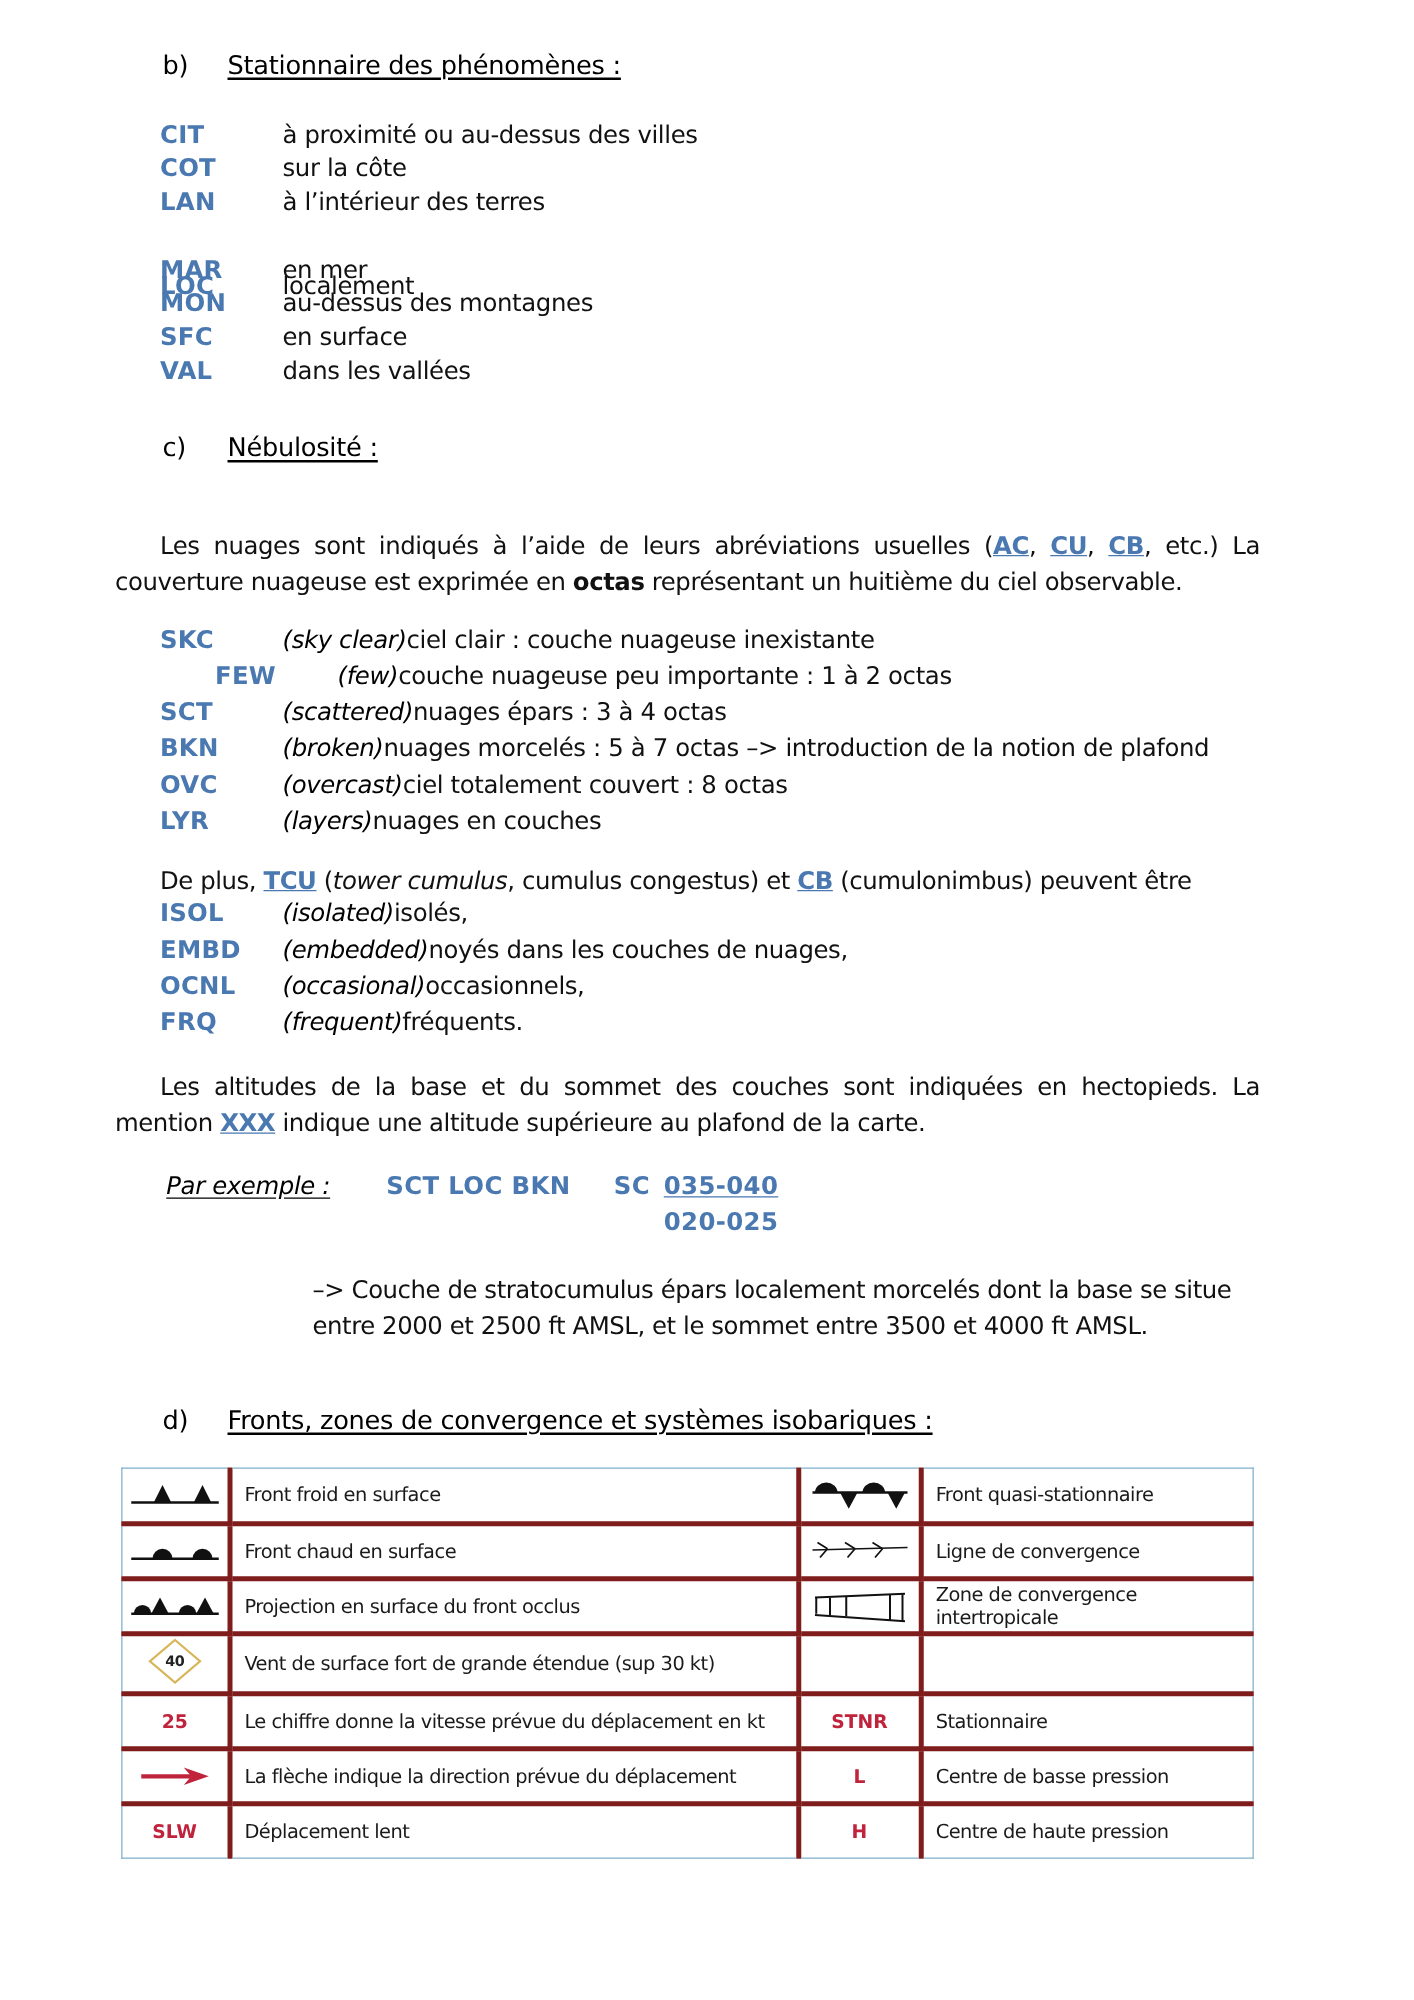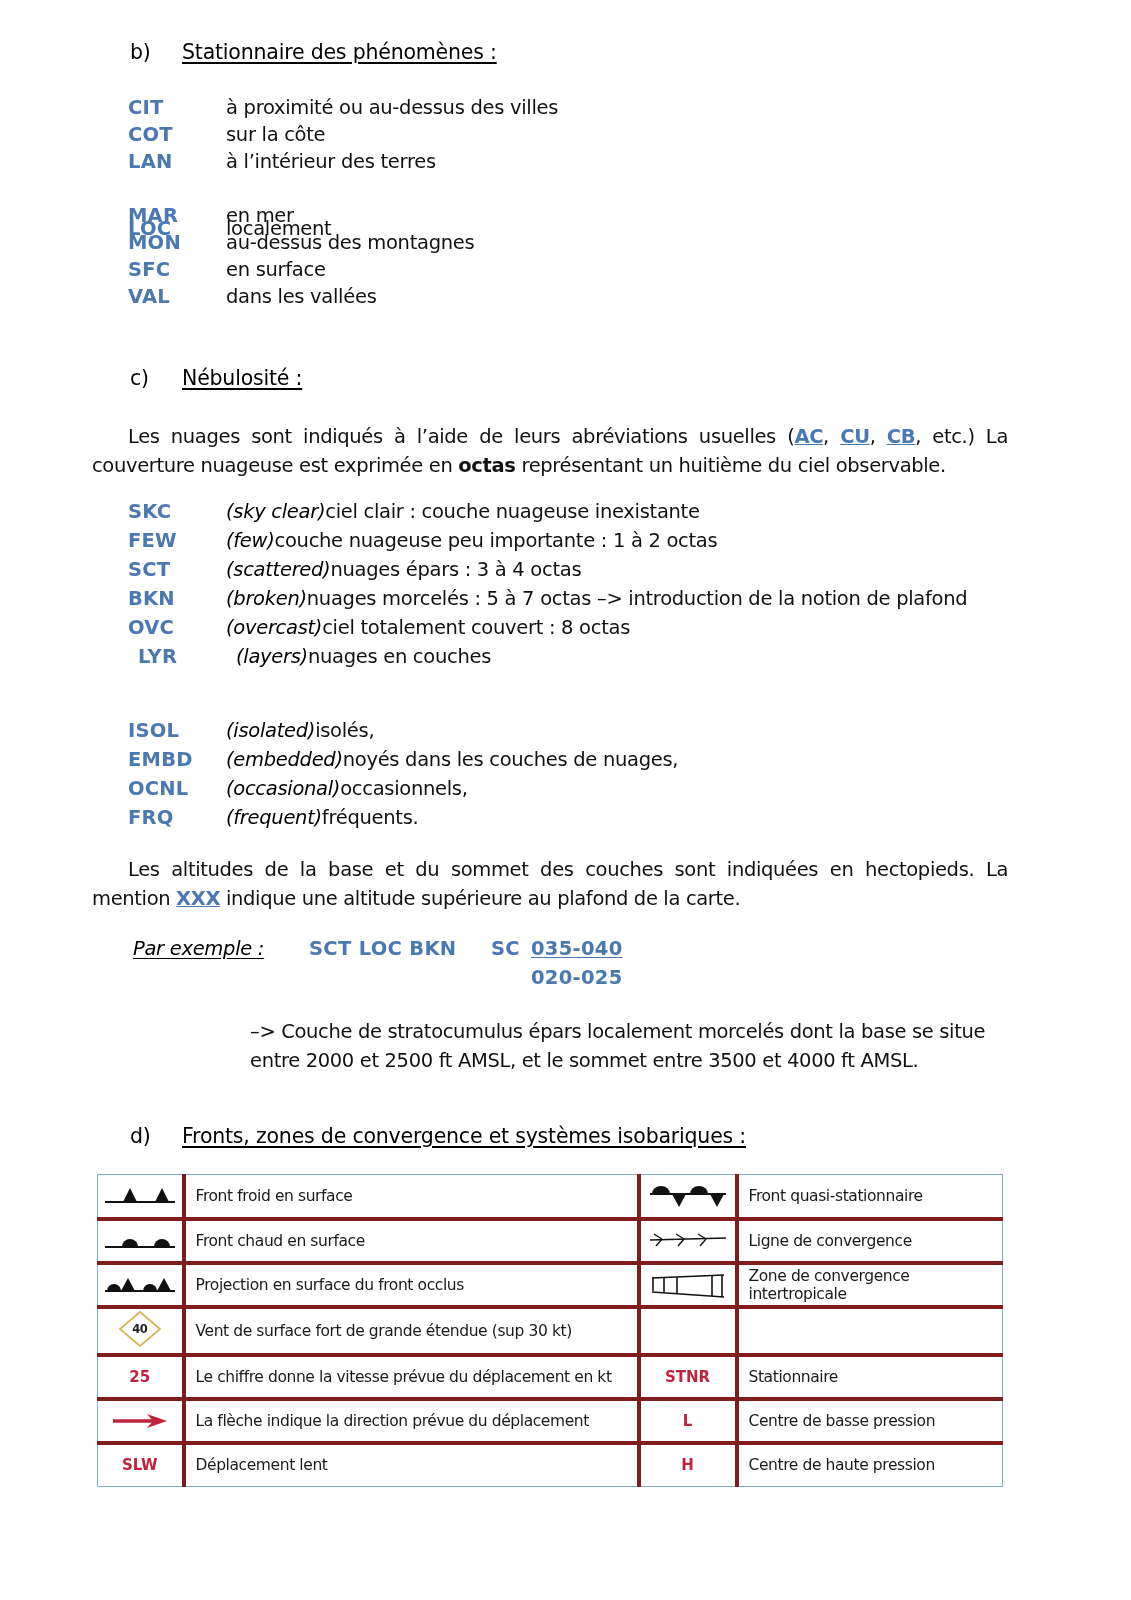--- a/index.html
+++ b/index.html
@@ -128,61 +128,64 @@
     <div class="abbr-row">
         <span class="abbr-code" style="width:98px;display:inline-block;">SFC</span>
         <span class="abbr-desc">en surface</span>
       </div>
     <div class="abbr-row">
         <span class="abbr-code" style="width:98px;display:inline-block;">VAL</span>
         <span class="abbr-desc">dans les vallées</span>
       </div>
   </div>
 
-  <div class="sec-head" style="left:130px; top:366px;">
+  <div class="sec-head" style="left:130px; top:346px;">
     <span class="letter">c)</span><span class="ttl">Nébulosité :</span>
   </div>
 
   <div class="para" style="left:92px; top:422px; width:916px;">
     <span class="ind"></span><span>Les nuages sont indiqués à l’aide de leurs abréviations usuelles (</span><span class="blue">AC</span><span>, </span><span class="blue">CU</span><span>, </span><span class="blue">CB</span><span>, etc.) La couverture nuageuse est exprimée en </span><span class="bold">octas</span><span> représentant un huitième du ciel observable.</span>
   </div>
 
   <div class="abbr-list" style="left:128px; top:500px;">
     <div class="abbr-row" style="height:29px;">
         <span class="abbr-code" style="width:98px;display:inline-block;">SKC</span>
         <span class="ital">(sky clear)</span>
         <span class="abbr-desc"> ciel clair : couche nuageuse inexistante</span>
       </div>
-    <div class="abbr-row" style="height:29px;">
+    <div class="abbr-row" style="height:29px;margin-left:44px;">
         <span class="abbr-code" style="width:98px;display:inline-block;">FEW</span>
         <span class="ital">(few)</span>
         <span class="abbr-desc"> couche nuageuse peu importante : 1 à 2 octas</span>
       </div>
     <div class="abbr-row" style="height:29px;">
         <span class="abbr-code" style="width:98px;display:inline-block;">SCT</span>
         <span class="ital">(scattered)</span>
         <span class="abbr-desc"> nuages épars : 3 à 4 octas</span>
       </div>
     <div class="abbr-row" style="height:29px;">
         <span class="abbr-code" style="width:98px;display:inline-block;">BKN</span>
         <span class="ital">(broken)</span>
         <span class="abbr-desc"> nuages morcelés : 5 à 7 octas –&gt; introduction de la notion de plafond</span>
       </div>
     <div class="abbr-row" style="height:29px;">
         <span class="abbr-code" style="width:98px;display:inline-block;">OVC</span>
         <span class="ital">(overcast)</span>
         <span class="abbr-desc"> ciel totalement couvert : 8 octas</span>
       </div>
-    <div class="abbr-row" style="height:29px;margin-left:10px;">
+    <div class="abbr-row" style="height:29px;">
         <span class="abbr-code" style="width:98px;display:inline-block;">LYR</span>
         <span class="ital">(layers)</span>
         <span class="abbr-desc"> nuages en couches</span>
       </div>
   </div>
 
+  <div class="para" style="left:128px; top:690px; width:900px;">
+    <span>De plus, </span><span class="blue">TCU</span><span> (</span><span class="ital">tower cumulus</span><span>, cumulus congestus) et </span><span class="blue">CB</span><span> (cumulonimbus) peuvent être</span>
+  </div>
 
   <div class="abbr-list" style="left:128px; top:719px;">
     <div class="abbr-row" style="height:29px;">
         <span class="abbr-code" style="width:98px;display:inline-block;">ISOL</span>
         <span class="ital">(isolated)</span>
         <span class="abbr-desc"> isolés,</span>
       </div>
     <div class="abbr-row" style="height:29px;">
         <span class="abbr-code" style="width:98px;display:inline-block;">EMBD</span>
         <span class="ital">(embedded)</span>

